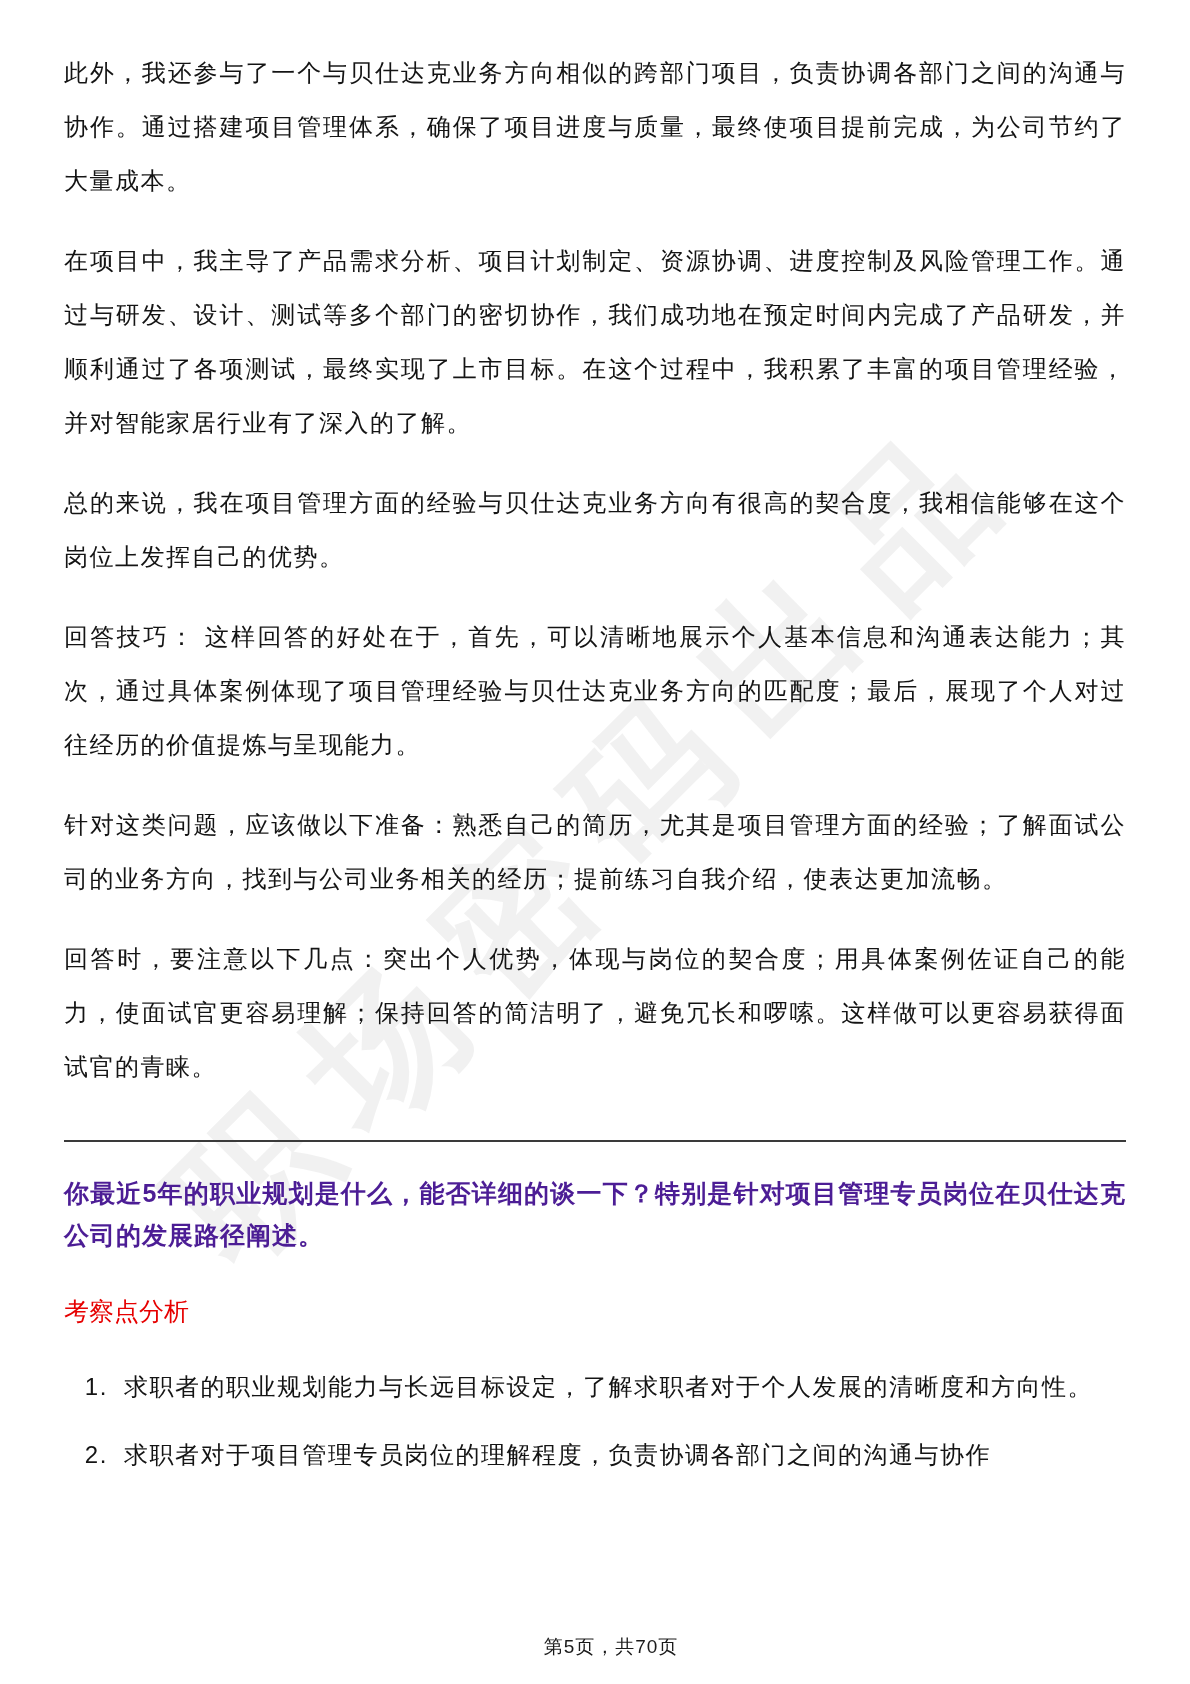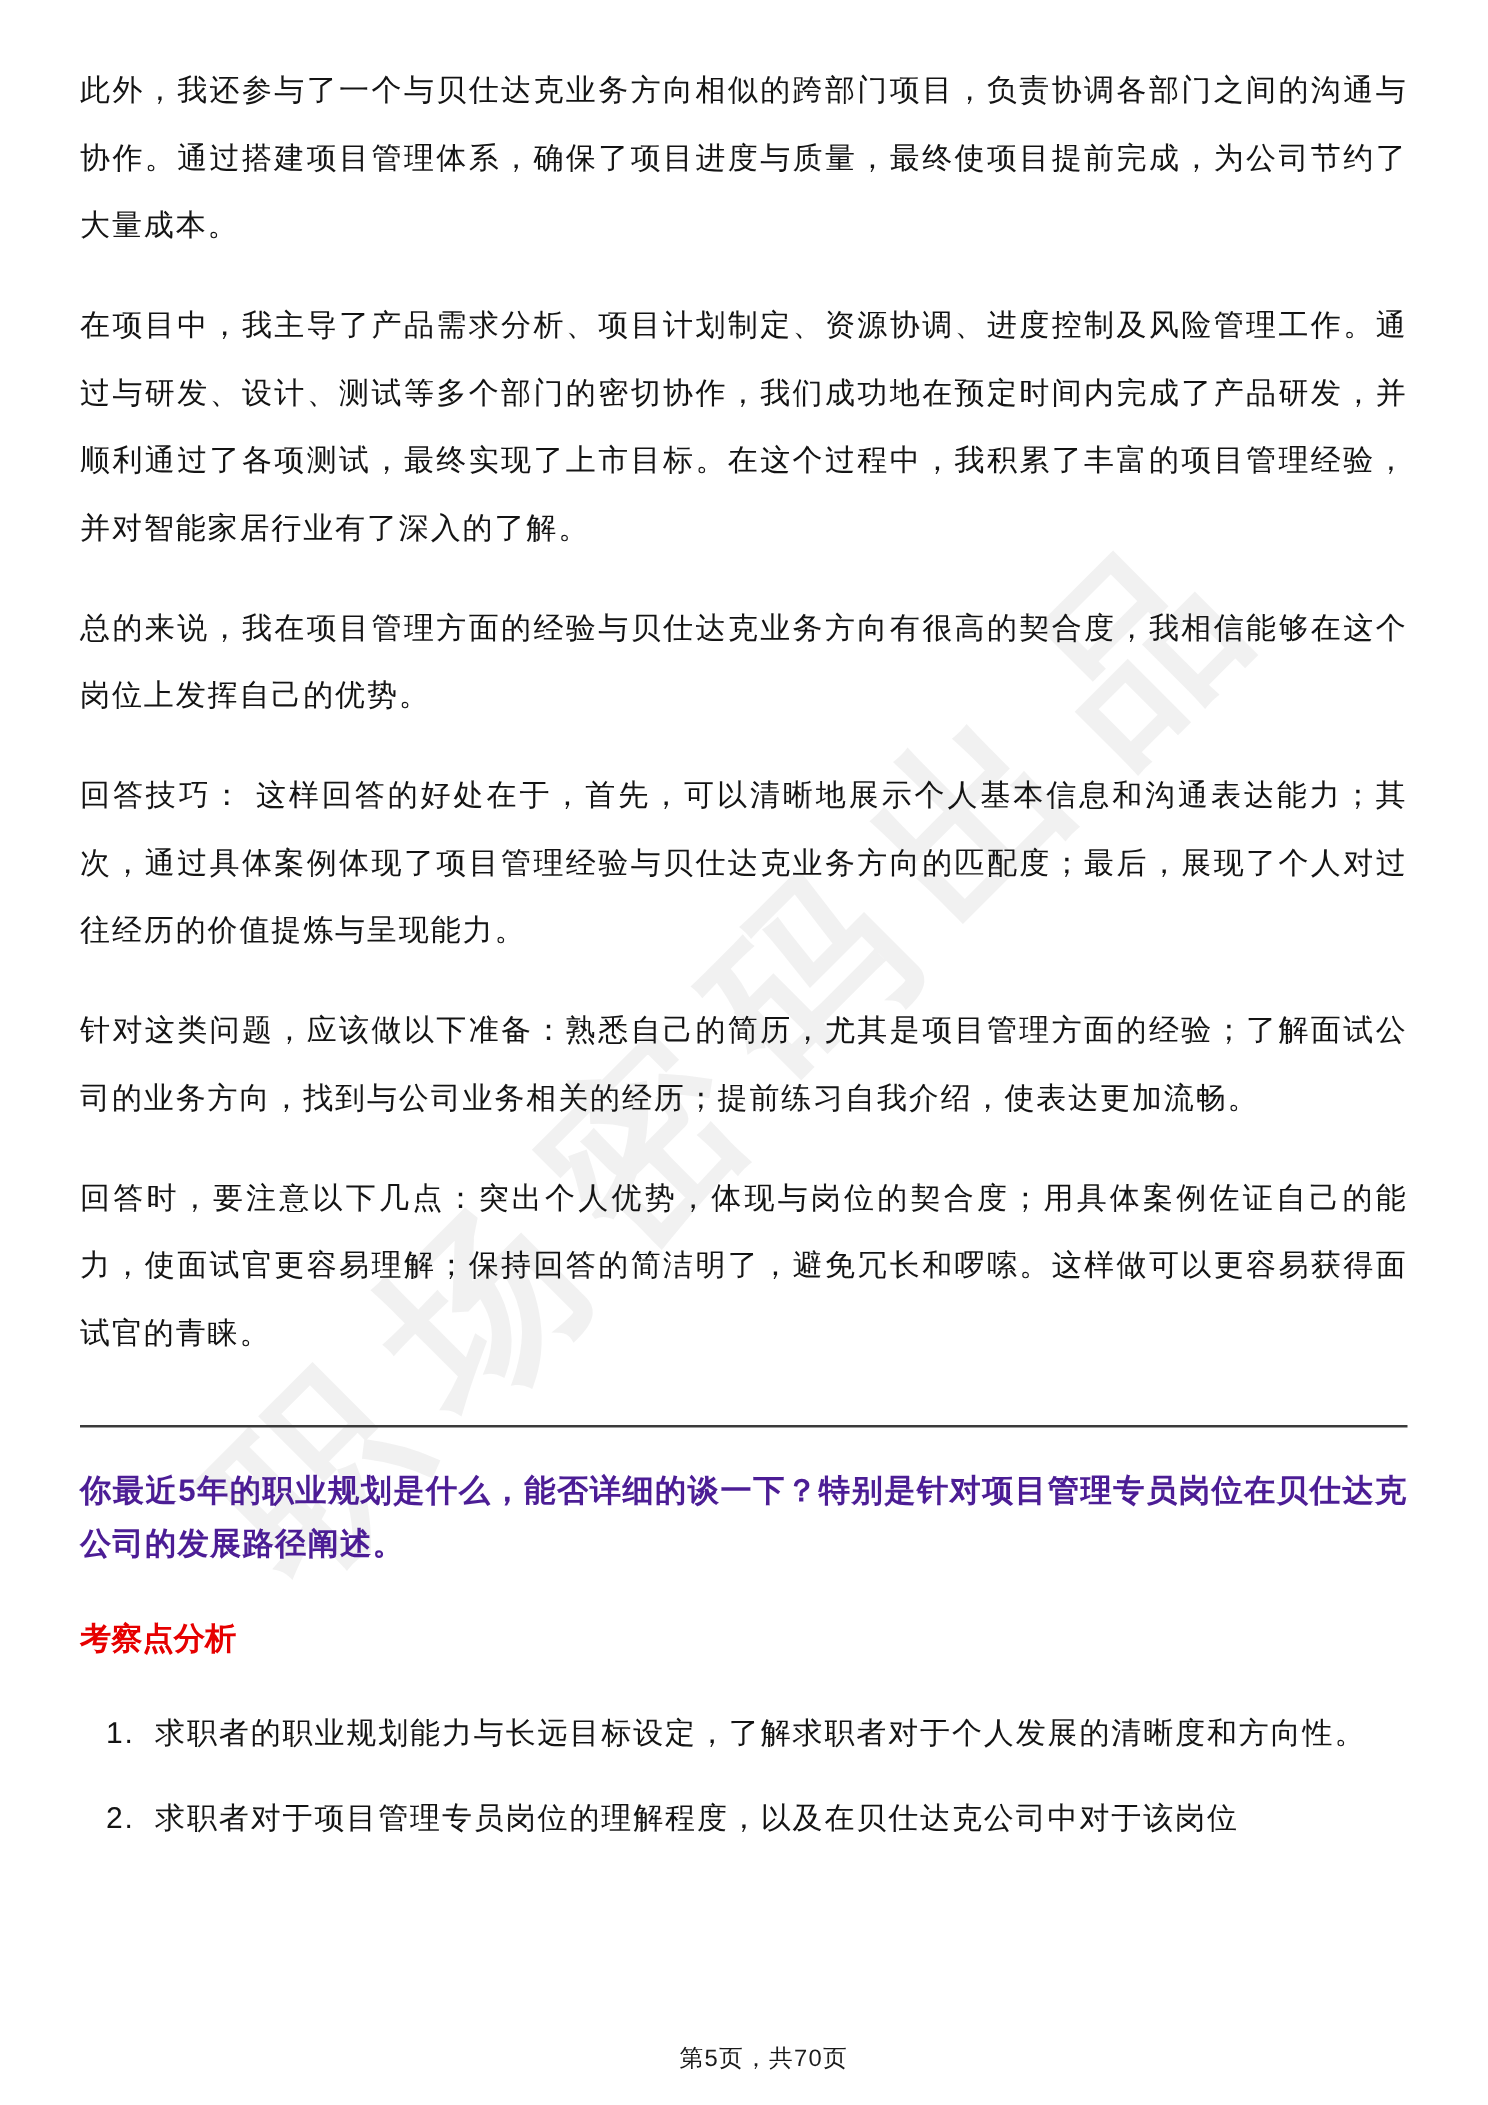--- a/index.html
+++ b/index.html
@@ -57,21 +57,21 @@
     color: #4c1d95;
     font-weight: bold;
     font-size: 25px;
     line-height: 42px;
     letter-spacing: 1px;
     margin: 30px 0 0 0;
     text-align: justify;
   }
   .analysis-heading {
     color: #e60000;
-    font-weight: bold;
+    font-weight: normal;
     font-size: 25px;
     line-height: 30px;
     margin: 40px 0 0 0;
   }
   .analysis-list {
     margin: 34px 0 0 0;
     padding-left: 52px;
     font-size: 24px;
     line-height: 54px;
     letter-spacing: 1.5px;
@@ -115,21 +115,21 @@
     <p class="body-para">回答时，要注意以下几点：突出个人优势，体现与岗位的契合度；用具体案例佐证自己的能力，使面试官更容易理解；保持回答的简洁明了，避免冗长和啰嗦。这样做可以更容易获得面试官的青睐。</p>
 
     <hr class="divider">
 
     <p class="question">你最近5年的职业规划是什么，能否详细的谈一下？特别是针对项目管理专员岗位在贝仕达克公司的发展路径阐述。</p>
 
     <p class="analysis-heading">考察点分析</p>
 
     <ol class="analysis-list">
       <li>求职者的职业规划能力与长远目标设定，了解求职者对于个人发展的清晰度和方向性。</li>
-      <li>求职者对于项目管理专员岗位的理解程度，以及在贝仕达克公司中对于该岗位</li>
+      <li>求职者对于项目管理专员岗位的理解程度，负责协调各部门之间的沟通与协作</li>
     </ol>
 
   </div>
 
   <div class="footer">
     <span>第5页，共70页</span>
   </div>
 
 </div>
 

